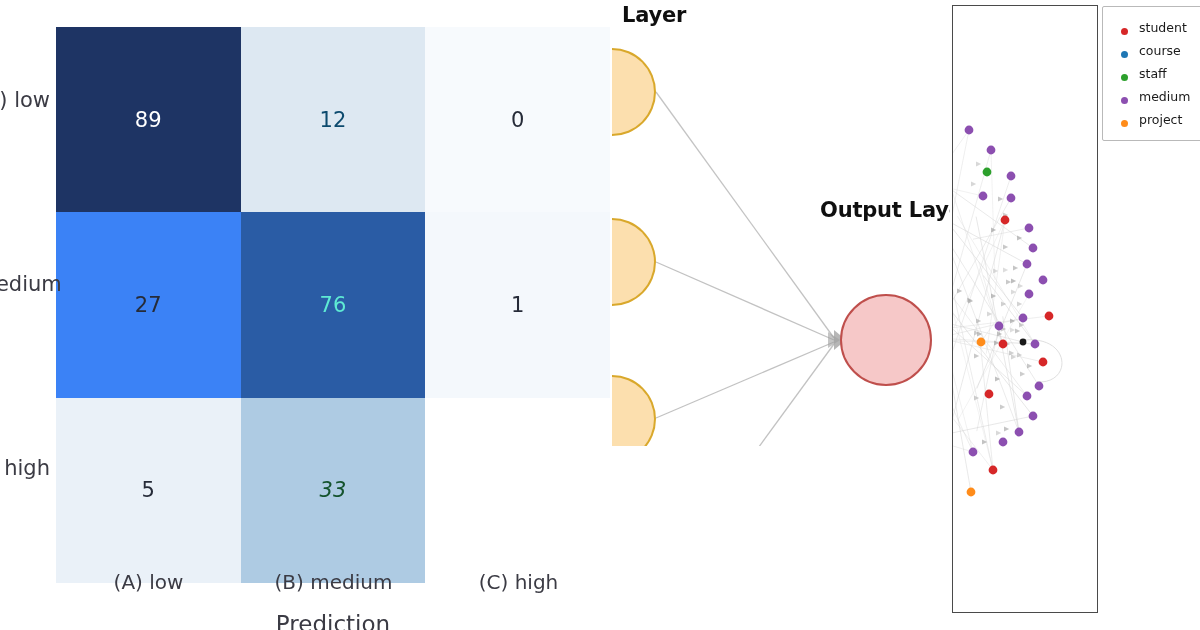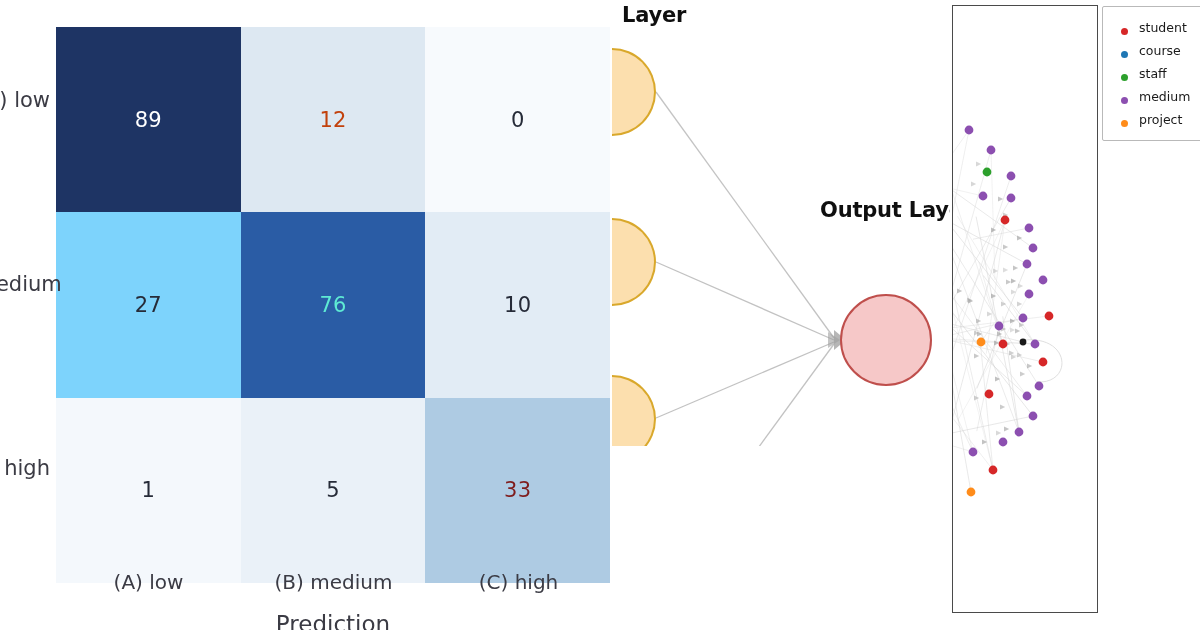--- a/index.html
+++ b/index.html
@@ -206,30 +206,29 @@
 </style>
 </head>
 <body>
 
 <div id="canvas">
 
   <div id="cm-panel">
 
     <div id="cm-grid">
       <div class="cm-cell" style="background: rgb(30, 52, 100); color: rgb(255, 255, 255);">89</div>
-      <div class="cm-cell" style="background: rgb(221, 232, 242); color: #c2410c;">12</div>
+      <div class="cm-cell" style="background: rgb(221, 232, 242); color: #0c4a6e;">12</div>
       <div class="cm-cell" style="background: rgb(247, 250, 253); color: rgb(38, 43, 56);">0</div>
 
-      <div class="cm-cell" style="background: #7dd3fc; color: rgb(38, 43, 56);">27</div>
+      <div class="cm-cell" style="background: #3b82f6; color: rgb(38, 43, 56);">27</div>
       <div class="cm-cell" style="background: rgb(42, 92, 165); color: #5eead4;">76</div>
-      <div class="cm-cell" style="background: rgb(226, 236, 245); color: rgb(38, 43, 56);">10</div>
 
       <div class="cm-cell" style="background: rgb(244, 248, 252); color: rgb(38, 43, 56);">1</div>
       <div class="cm-cell" style="background: rgb(234, 241, 248); color: rgb(38, 43, 56);">5</div>
-      <div class="cm-cell" style="background: rgb(174, 203, 227); color: #7f1d1d;">33</div>
+      <div class="cm-cell" style="background: rgb(174, 203, 227); color: #14532d; font-style: italic;">33</div>
     </div>
 
     <div class="cm-ylabels-holder">
       <div class="cm-ytick" style="top:88px">(A) low</div>
       <div class="cm-ytick" style="top:272px">(B) medium</div>
       <div class="cm-ytick" style="top:456px">(C) high</div>
     </div>
 
     <div class="cm-xtick" style="left:56px; width:185px;">(A) low</div>
     <div class="cm-xtick" style="left:241px; width:185px;">(B) medium</div>

